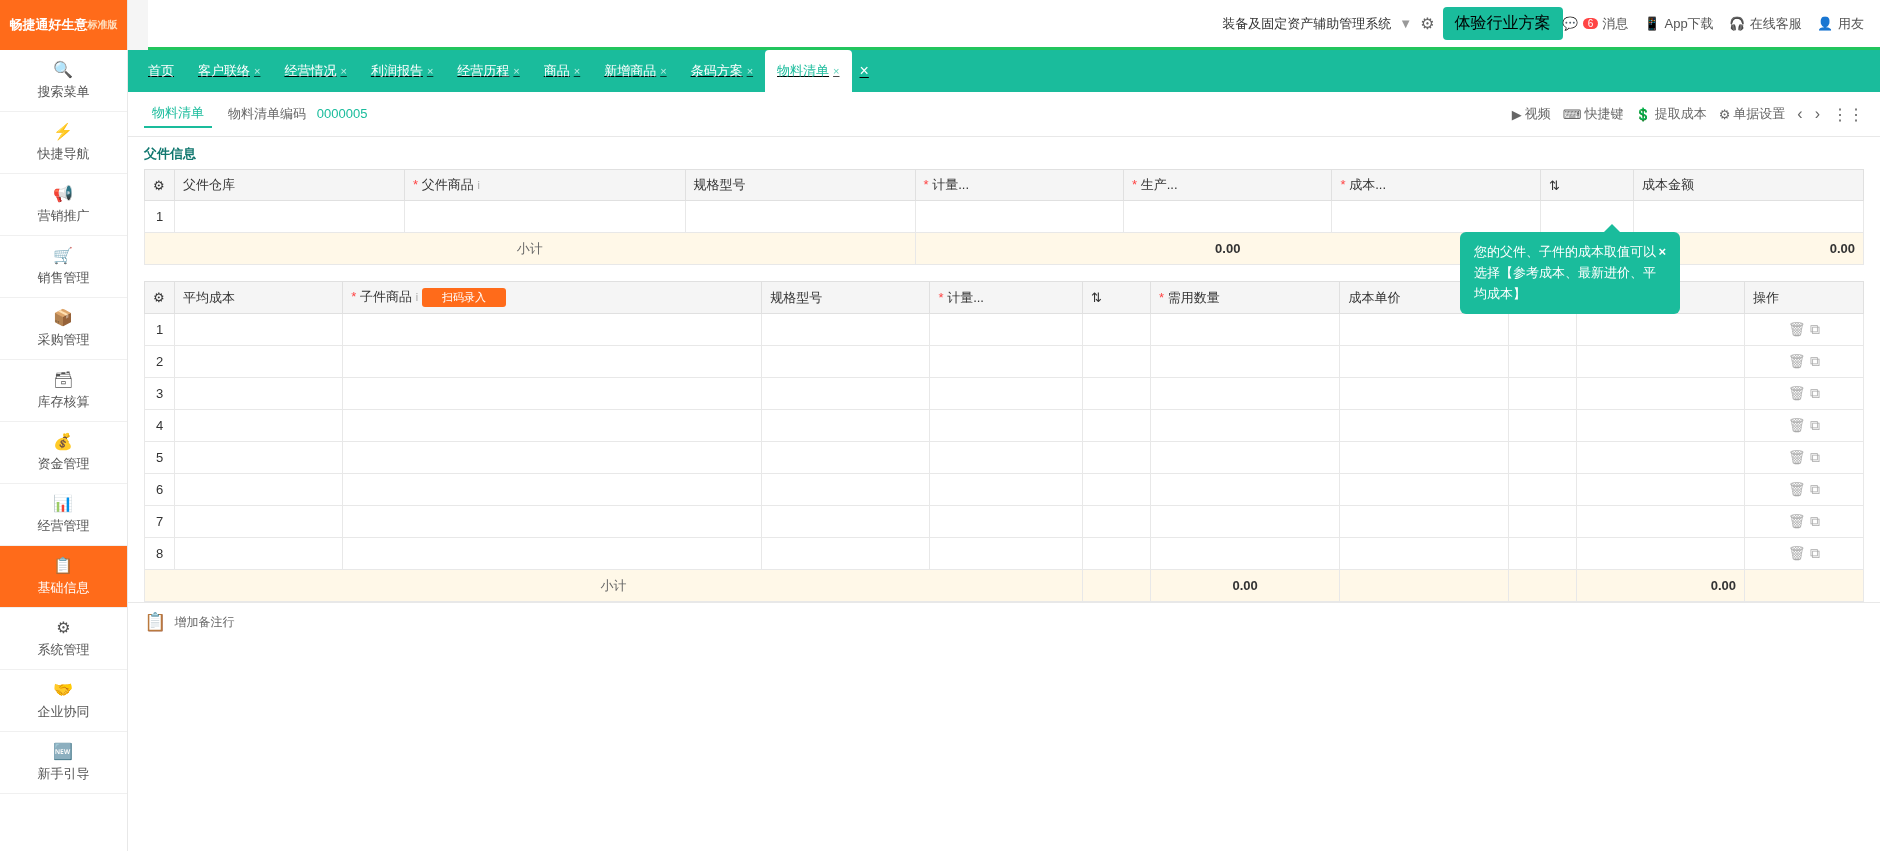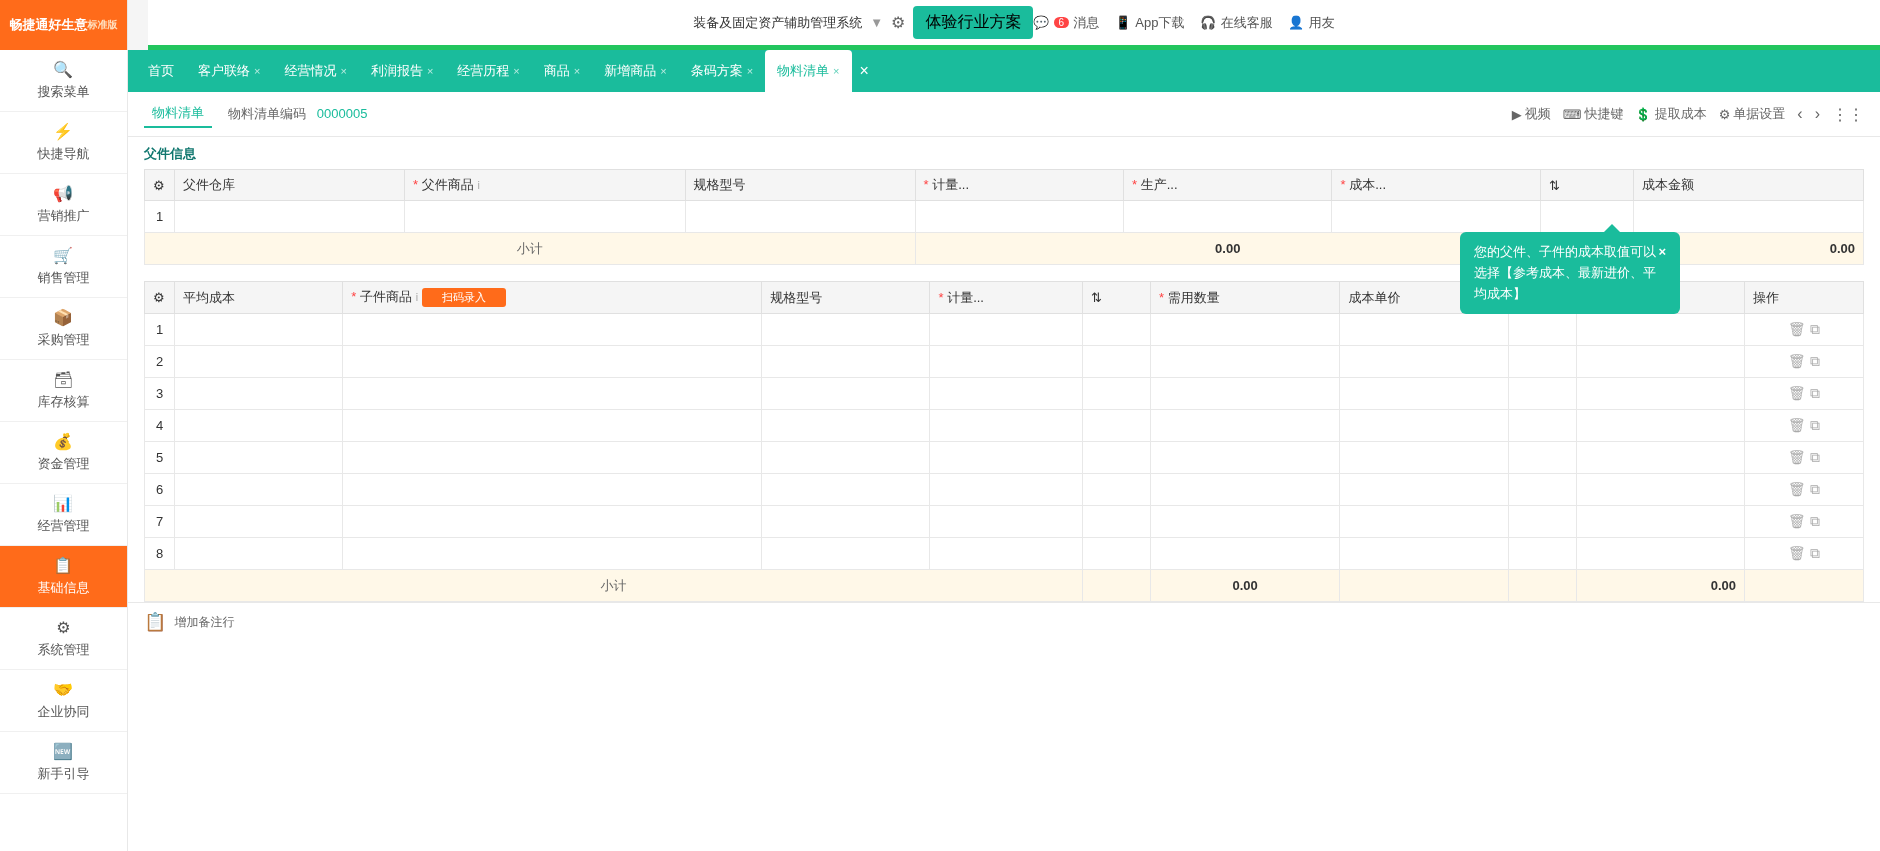--- a/index.html
+++ b/index.html
@@ -48,23 +48,23 @@
       flex-direction: column;
       overflow: hidden;
     }
 
     
     .top-header {
       background: #fff;
       height: 50px;
       display: flex;
       align-items: center;
-      justify-content: center;
+      justify-content: flex-end;
       padding: 0 16px;
-      border-bottom: 5px solid #22c55e;
+      border-bottom: 3px solid #22c55e;
       margin-left: 20px;
     }
     .top-header-left { display: flex; align-items: center; gap: 8px; color: #333; font-size: 13px; }
     .system-title { font-size: 13px; color: #333; }
     .arrow-icon { color: #999; }
     .settings-icon { color: #666; font-size: 16px; cursor: pointer; }
     .trial-btn {
       background: #1abc9c;
       color: #000000;
       border: none;
@@ -77,20 +77,21 @@
     .badge-item { display: flex; align-items: center; gap: 4px; cursor: pointer; position: relative; }
 
     
     .nav-tabs {
       background: #1abc9c;
       display: flex;
       align-items: center;
       padding: 0 8px;
       height: 42px;
       flex-shrink: 0;
+      text-decoration: underline;
     }
     .nav-tab {
       display: flex;
       align-items: center;
       padding: 0 12px;
       height: 42px;
       color: #fff;
       cursor: pointer;
       font-size: 13px;
       gap: 4px;

